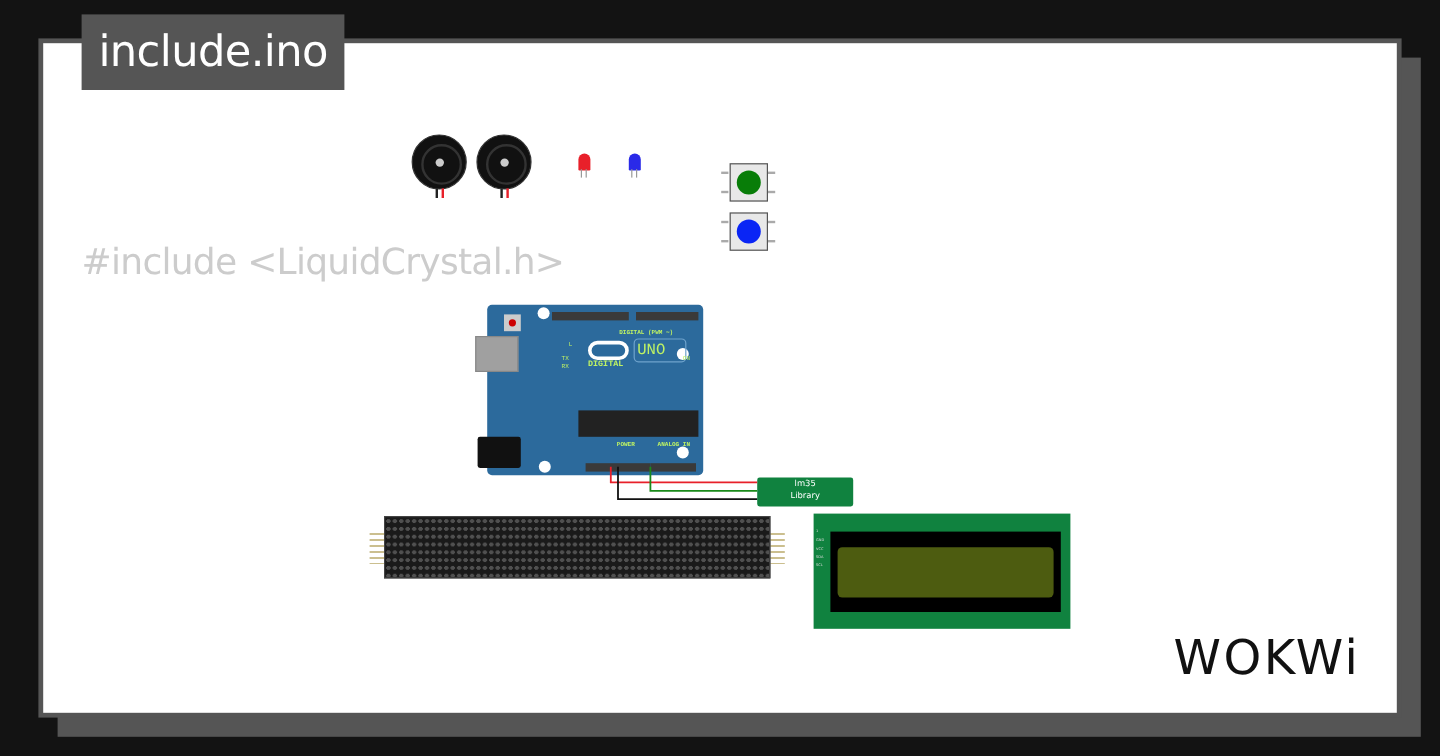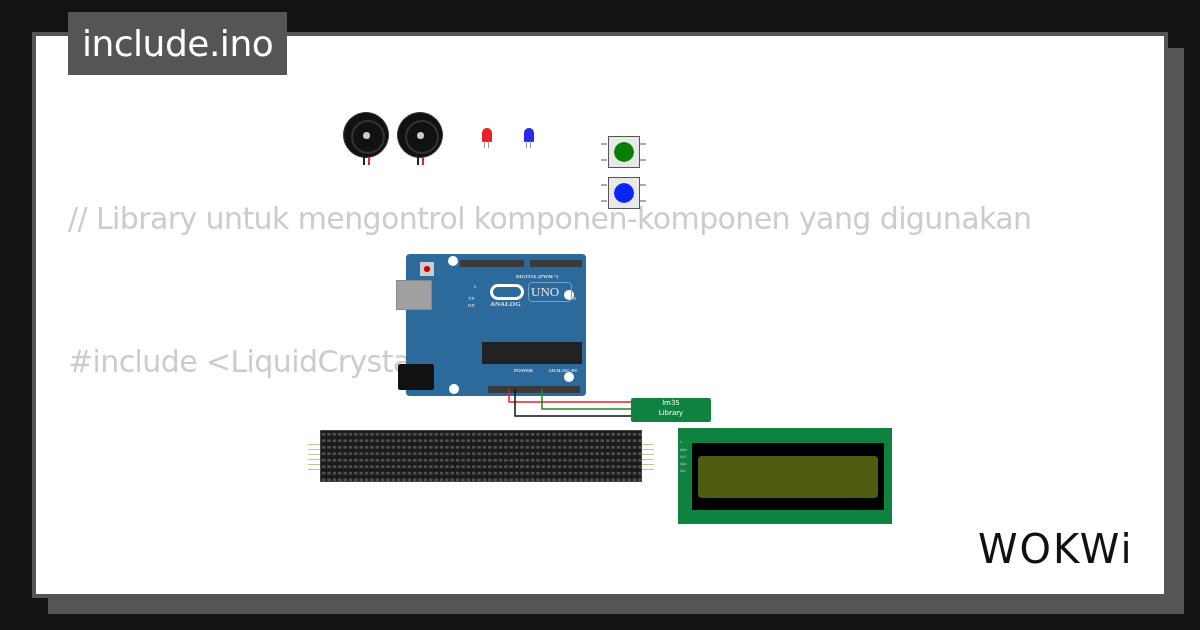--- a/index.html
+++ b/index.html
@@ -33,21 +33,21 @@
     .pushbtn .pin { position: absolute; width: 6px; height: 2px; background: #aaa; }
 
     
     .arduino { width: 180px; height: 142px; background: #2c6a9c; border-radius: 4px; }
     .usb { position: absolute; left: -10px; top: 26px; width: 36px; height: 30px; background: #a0a0a0; border: 1px solid #888; }
     .jack { position: absolute; left: -8px; top: 110px; width: 36px; height: 26px; background: #111; border-radius: 2px; }
     .reset { position: absolute; left: 14px; top: 8px; width: 14px; height: 14px; background: #ccc; }
     .reset::after { content: ""; position: absolute; left: 4px; top: 4px; width: 6px; height: 6px; background: #c00; border-radius: 50%; }
     .header { position: absolute; height: 7px; background: #3a3a3a; }
     .chip { position: absolute; left: 76px; top: 88px; width: 100px; height: 22px; background: #222; }
-    .ard-text { position: absolute; color: #e5e5e5; font-family: Liberation Serif, serif; white-space: nowrap; }
+    .ard-text { position: absolute; color: #bef264; font-family: Liberation Mono, monospace; white-space: nowrap; }
     .ard-logo { position: absolute; left: 84px; top: 30px; width: 34px; height: 16px; border: 3px solid #fff; border-radius: 8px; }
     .uno-box { position: absolute; left: 122px; top: 28px; width: 44px; height: 20px; border: 1px solid #6fa3cc; border-radius: 4px; }
     .hole { position: absolute; width: 10px; height: 10px; background: #fff; border-radius: 50%; }
 
     
     .wire { position: absolute; z-index: 3; }
 
     
     .lm35 { width: 80px; height: 24px; background: #10823f; border-radius: 2px; color: #fff; font-family: "DejaVu Sans", sans-serif; font-size: 7px; text-align: center; line-height: 10px; padding-top: 0; }
 
@@ -64,21 +64,20 @@
     
     .wokwi-logo { position: absolute; left: 978px; top: 526px; font-family: "DejaVu Sans", sans-serif; font-size: 40px; color: #111; letter-spacing: 2px; font-weight: normal; }
   </style>
 </head>
 <body>
 
 <div class="shadow-card"></div>
 <div class="card">
   <div class="card-inner">
     <div class="code">
-      <div class="code-line">// Library untuk mengontrol komponen-komponen yang digunakan</div>
       <div class="code-line">#include &lt;LiquidCrystal.h&gt;</div>
       <div class="code-line"></div>
       
       
       
       
       
       
       
       
@@ -130,21 +129,21 @@
   <div class="hole" style="left:158px; top:36px;"></div>
   <div class="hole" style="left:158px; top:118px;"></div>
   <div class="header" style="left:54px; top:6px; width:64px;"></div>
   <div class="header" style="left:124px; top:6px; width:52px;"></div>
   <div class="header" style="left:82px; top:132px; width:54px;"></div>
   <div class="header" style="left:136px; top:132px; width:38px;"></div>
   <div class="chip"></div>
   <div class="ard-logo"></div>
   <div class="uno-box"></div>
   <span class="ard-text" style="left:125px; top:30px; font-size:13px;">UNO</span>
-  <span class="ard-text" style="left:84px; top:46px; font-size:7px; font-weight:bold;">ANALOG</span>
+  <span class="ard-text" style="left:84px; top:46px; font-size:7px; font-weight:bold;">DIGITAL</span>
   <span class="ard-text" style="left:110px; top:20px; font-size:5px; font-weight:bold;">DIGITAL (PWM ~)</span>
   <span class="ard-text" style="left:108px; top:114px; font-size:5px; font-weight:bold;">POWER</span>
   <span class="ard-text" style="left:142px; top:114px; font-size:5px; font-weight:bold;">ANALOG IN</span>
   <span class="ard-text" style="left:163px; top:42px; font-size:5px;">ON</span>
   <span class="ard-text" style="left:68px; top:30px; font-size:5px;">L</span>
   <span class="ard-text" style="left:62px; top:42px; font-size:5px;">TX</span>
   <span class="ard-text" style="left:62px; top:49px; font-size:5px;">RX</span>
 </div>
 
 <svg class="wire" style="left:0; top:0;" width="1200" height="630">

